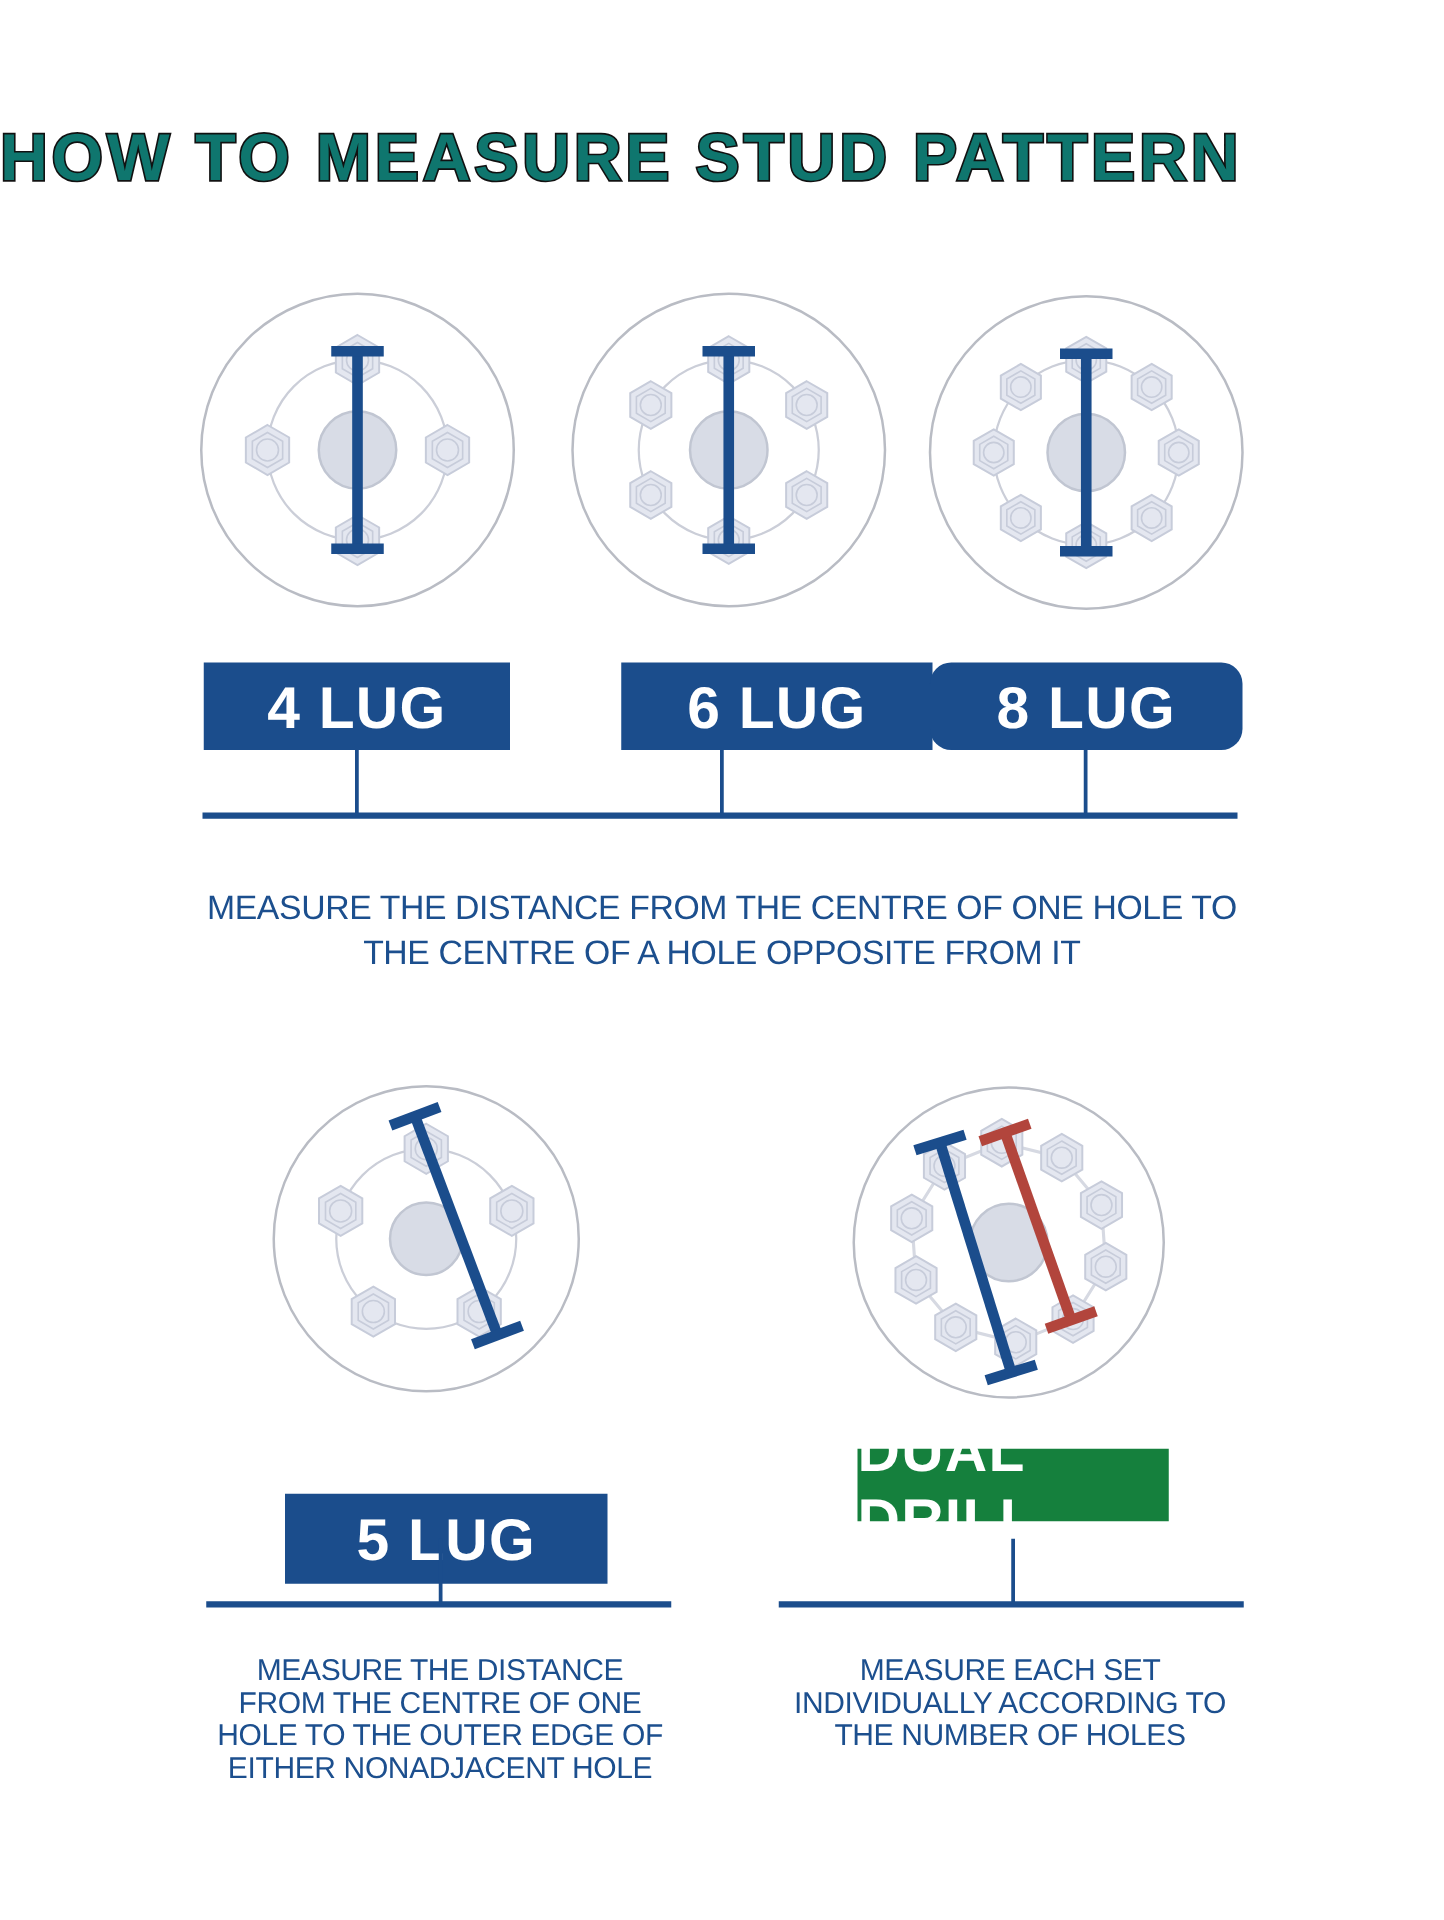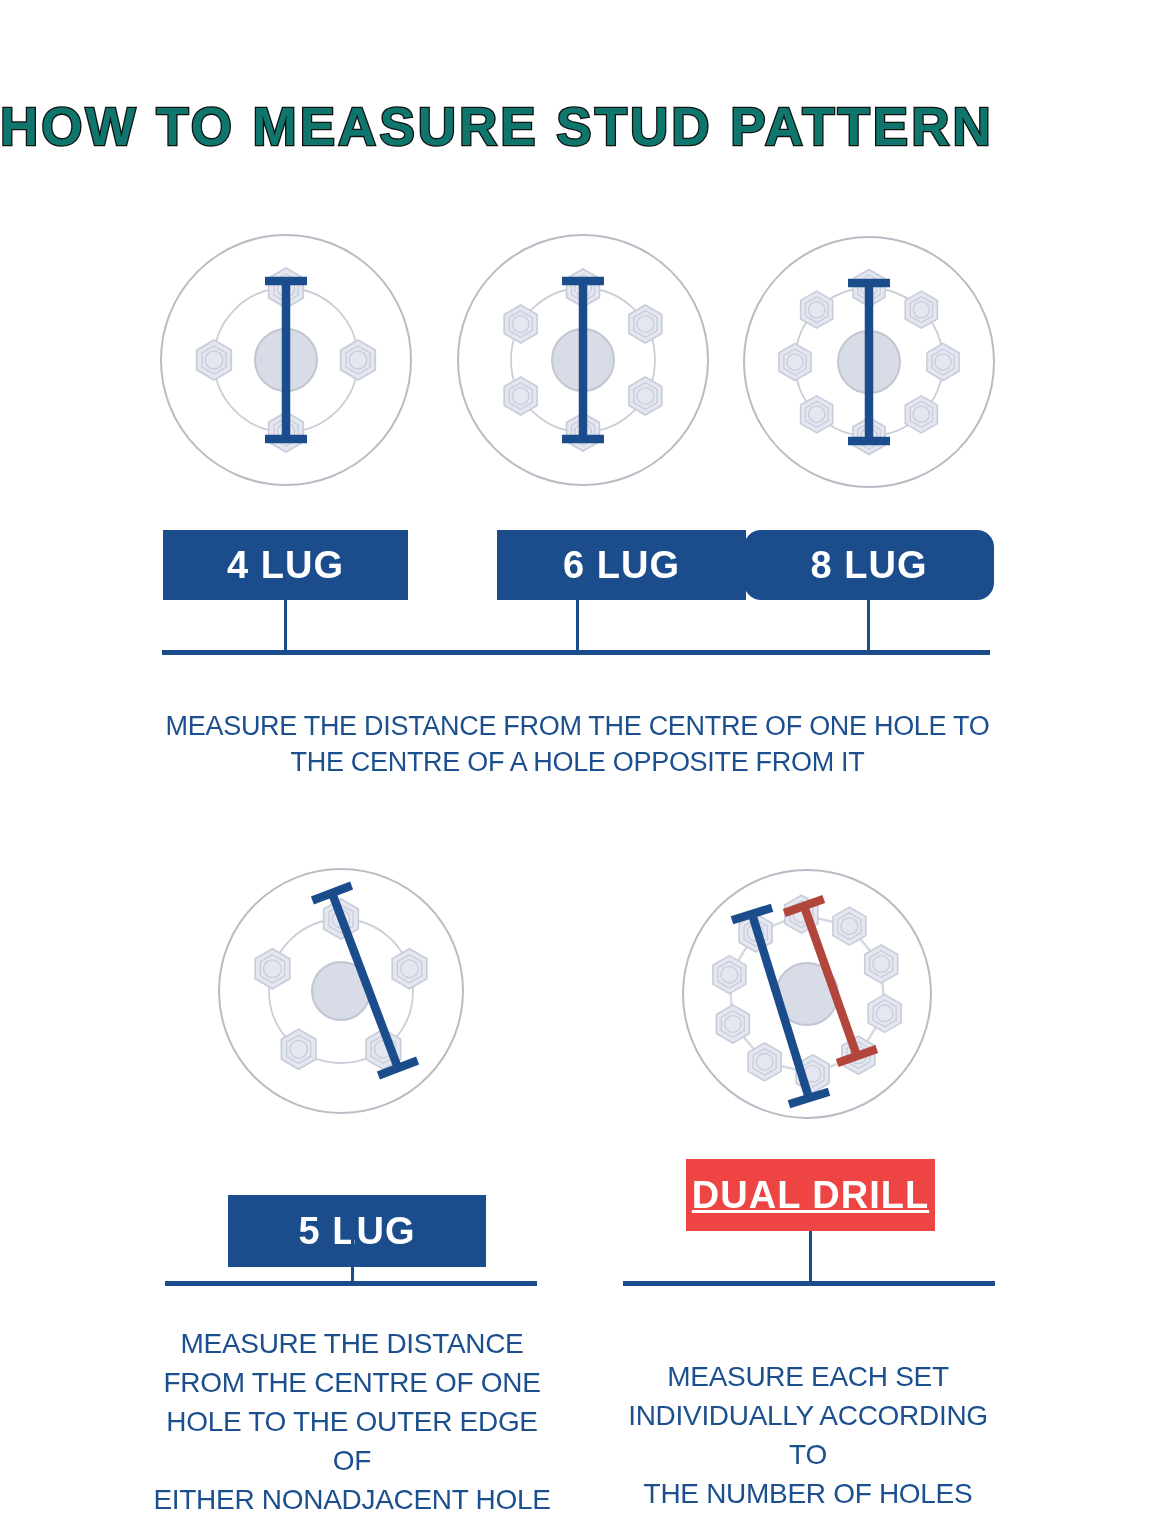--- a/index.html
+++ b/index.html
@@ -15,30 +15,30 @@
     letter-spacing:3px; color:#0f766e;
     -webkit-text-stroke:2.6px #111111;
     text-stroke:2.6px #111111;
     paint-order:stroke fill;
     white-space:nowrap;
   }
   .wheel { position:absolute; width:264px; height:264px; }
   .lug-box {
     position:absolute; height:70px;
     display:flex; align-items:center; justify-content:center;
-    color:#ffffff; font-size:38px; font-weight:700; letter-spacing:1px;
+    color:#ffffff; font-size:47px; font-weight:700; letter-spacing:1px;
   }
   .v-connector { position:absolute; width:3px; }
   .h-rule { position:absolute; height:5px; }
   .caption {
     position:absolute; text-align:center; font-weight:400;
     white-space:pre-line; letter-spacing:-0.3px;
   }
   .caption.mid { font-size:27px; line-height:36px; }
-  .caption.small { font-size:28px; line-height:39px; }
+  .caption.small { font-size:24px; line-height:26px; }
 </style>
 </head>
 <body>
 
 <div class="page">
 
   <h1 class="page-title">HOW TO MEASURE STUD PATTERN</h1>
 
   <svg class="wheel" viewBox="-132 -132 264 264" style="left:154px; top:228px;">
       <circle cx="0" cy="0" r="125" fill="none" stroke="#b9bcc4" stroke-width="2"></circle>
@@ -198,30 +198,30 @@
       <line x1="-34.940463228265614" y1="-86.21409563037423" x2="-75.05953677173439" y2="-73.78590436962577" stroke="#1b4d8c" stroke-width="8.5"></line>
       <line x1="22.059536771734383" y1="97.78590436962577" x2="-18.059536771734383" y2="110.21409563037423" stroke="#1b4d8c" stroke-width="8.5"></line>
       <line x1="-3" y1="-88" x2="50" y2="62" stroke="#b2453c" stroke-width="8.5"></line>
       <line x1="16.800358834244257" y1="-94.99612678809964" x2="-22.800358834244257" y2="-81.00387321190036" stroke="#b2453c" stroke-width="8.5"></line>
       <line x1="69.80035883424426" y1="55.00387321190036" x2="30.199641165755743" y2="68.99612678809964" stroke="#b2453c" stroke-width="8.5"></line>
     </svg>
 
   <div class="lug-box" style="left: 228px; top: 1195px; width: 258px; height: 72px; background: rgb(27, 77, 140);">
     <span>5 LUG</span>
   </div>
-  <div class="lug-box" style="left: 686px; top: 1159px; width: 249px; height: 72px; background: #ef4444; text-decoration: underline;">
+  <div class="lug-box" style="left: 686px; top: 1159px; width: 249px; height: 58px; background: #15803d;">
     <span>DUAL DRILL</span>
   </div>
 
   <div class="v-connector" style="left: 351px; top: 1231px; height: 52px; background: rgb(27, 77, 140);"></div>
   <div class="v-connector" style="left: 809px; top: 1231px; height: 52px; background: rgb(27, 77, 140);"></div>
   <div class="h-rule" style="left: 165px; top: 1281px; width: 372px; background: rgb(27, 77, 140);"></div>
   <div class="h-rule" style="left: 623px; top: 1281px; width: 372px; background: rgb(27, 77, 140);"></div>
 
   <div class="caption small" style="left: 152px; top: 1324px; width: 400px; color: rgb(28, 79, 142);">MEASURE THE DISTANCE
 FROM THE CENTRE OF ONE
 HOLE TO THE OUTER EDGE OF
 EITHER NONADJACENT HOLE</div>
-  <div class="caption small" style="left: 608px; top: 1324px; width: 400px; color: rgb(28, 79, 142); margin-top: 33px;">MEASURE EACH SET
+  <div class="caption small" style="left: 608px; top: 1324px; width: 400px; color: rgb(28, 79, 142);">MEASURE EACH SET
 INDIVIDUALLY ACCORDING TO
 THE NUMBER OF HOLES</div>
 
 </div>
 
 </body></html>

